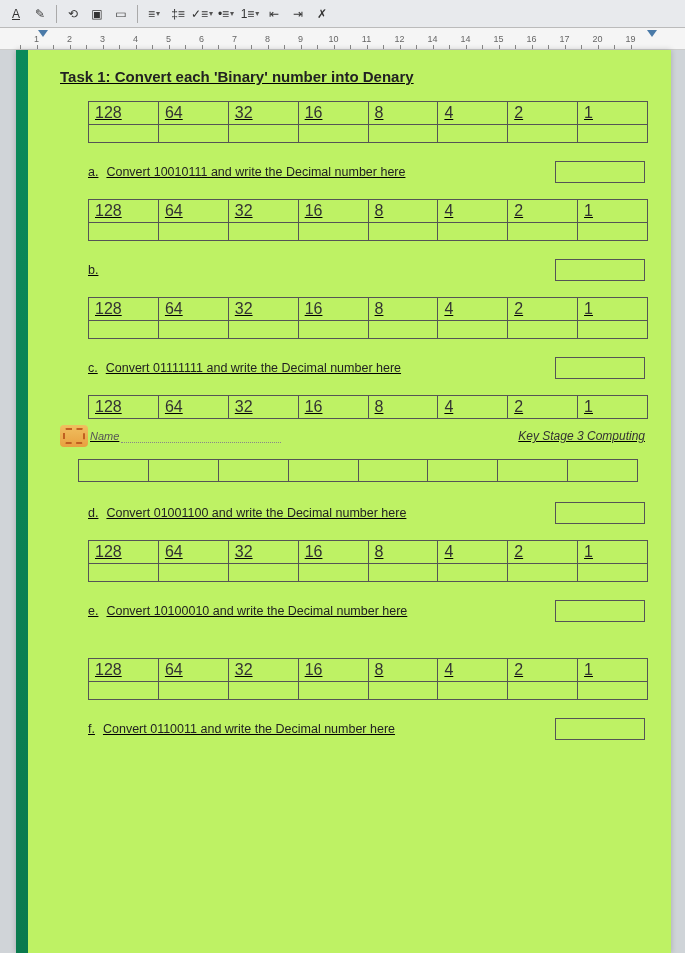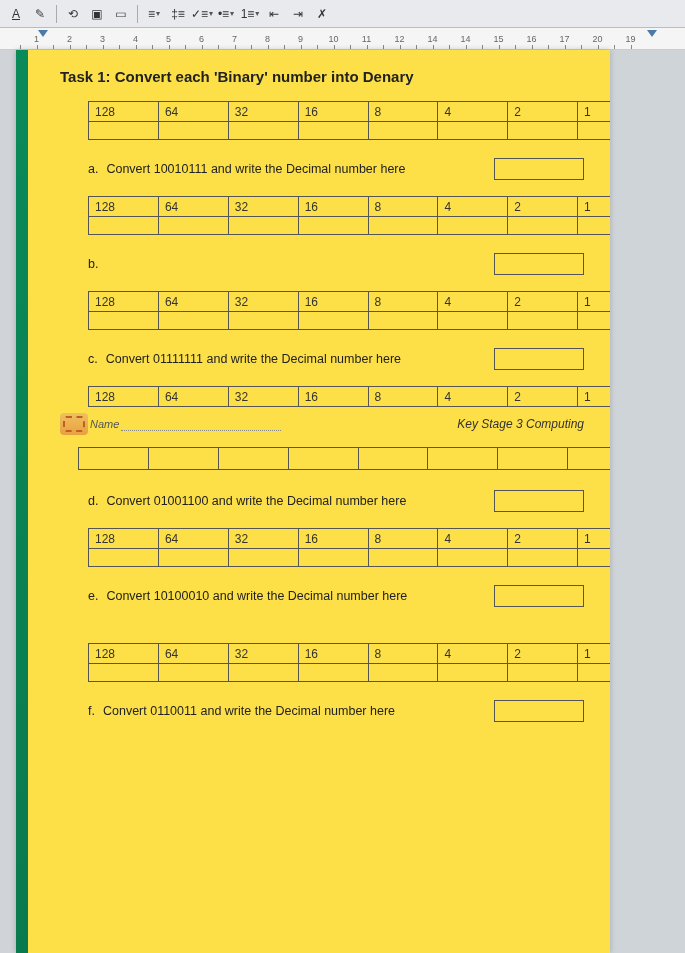--- a/index.html
+++ b/index.html
@@ -60,41 +60,42 @@
   .ruler-marker-right {
     position:absolute; right:28px; top:2px;
     width:0;height:0;border-left:5px solid transparent;border-right:5px solid transparent;border-top:7px solid #4a7aa8;
   }
   .page-wrap {
     display:flex;
     height: calc(953px - 50px);
   }
   .left-pad { width: 16px; background:#d0d4d8; }
   .page {
-    background: #fde047;
-    width: 594px;
+    background: #bef264;
+    width: 655px;
     padding: 14px 26px 0 26px;
     position: relative;
     box-shadow: 0 0 6px rgba(0,0,0,0.2);
     overflow: hidden;
+    text-decoration: underline;
   }
   .green-bar {
     position:absolute; left:0; top:0; bottom:0; width:12px;
     background: linear-gradient(#0a8a5a,#0a7a4e);
   }
   .content { margin-left: 18px; }
   h2.task {
     font-size: 15px; font-weight: bold; color:#222;
     margin: 4px 0 16px 0;
   }
   .bin-table {
     border-collapse: collapse;
     width: 560px;
     margin: 0 0 18px 28px;
-    font-size: 12px;
+    font-size: 16px;
   }
   .bin-table td {
     border: 1px solid #555;
     height: 20px;
     width: 70px;
     padding: 2px 6px;
     color:#333;
   }
   .bin-table tr:nth-child(2) td { height:18px; }
   .q {

